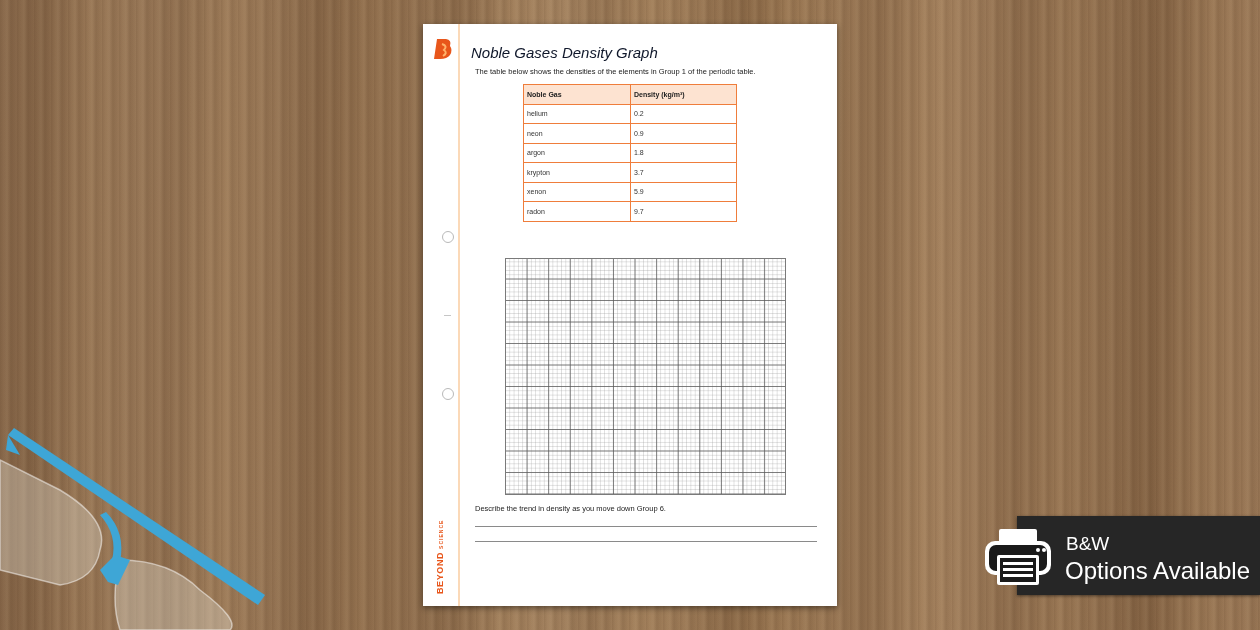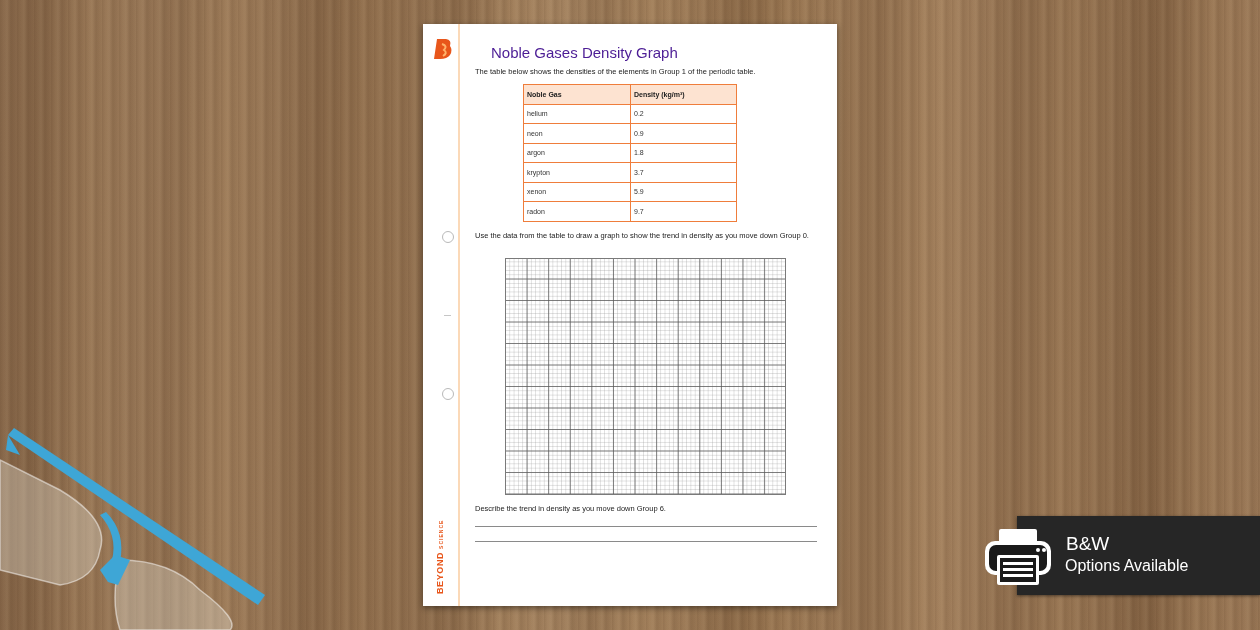--- a/index.html
+++ b/index.html
@@ -18,21 +18,21 @@
   }
   .margin-line { position: absolute; left: 35px; top: 0; bottom: 0; width: 2px; background: #fbd9b8; }
   .logo { position: absolute; left: 10px; top: 14px; width: 20px; height: 22px; }
   .hole { position: absolute; left: 19px; width: 10px; height: 10px; border: 1px solid #b9b9b9; border-radius: 50%; }
   .tick { position: absolute; left: 21px; top: 291px; width: 7px; height: 1px; background: #c6c6c6; }
   .brand {
     position: absolute; left: 12px; top: 570px; transform: rotate(-90deg); transform-origin: left top;
     font-weight: bold; font-size: 9px; color: #e8561b; letter-spacing: 0.6px; white-space: nowrap;
   }
   .brand small { font-size: 5px; letter-spacing: 1px; margin-left: 3px; }
-  .title { position: absolute; left: 68px; top: 20px; font-size: 15px; color: #4c1d95; }
+  .title { position: absolute; left: 48px; top: 20px; font-size: 15px; color: #0f172a; font-style: italic; }
   .intro { position: absolute; left: 52px; top: 43px; font-size: 7.5px; color: #222; }
   table.data {
     position: absolute; left: 100px; top: 60px; border-collapse: collapse; width: 214px;
     font-size: 7px; color: #333;
   }
   table.data th, table.data td { border: 1px solid #ef7d3b; height: 18.5px; padding: 0 3px; text-align: left; }
   table.data th { background: #fde3d1; font-weight: bold; color: #222; }
   table.data td:first-child, table.data th:first-child { width: 100px; }
   .q1 { position: absolute; left: 52px; top: 207px; width: 350px; font-size: 7.5px; color: #222; line-height: 10px; }
   .grid {
@@ -47,21 +47,21 @@
     background-position: -1px -1px, -1px -1px, -1px -1px, -1px -1px;
   }
   .q2 { position: absolute; left: 52px; top: 480px; font-size: 7.5px; color: #222; }
   .answer-line { position: absolute; left: 52px; width: 342px; height: 1px; background: #8a8a8a; }
   .badge {
     position: absolute; left: 1017px; top: 516px; width: 243px; height: 79px;
     background: #262626; box-shadow: 0 1px 3px rgba(0,0,0,0.5);
   }
   .printer { position: absolute; left: 983px; top: 527px; width: 70px; height: 60px; }
   .badge-title { position: absolute; left: 1066px; top: 533px; font-weight: normal; font-size: 19px; color: #fff; }
-  .badge-sub { position: absolute; left: 1065px; top: 557px; font-size: 16px; color: #fff; }
+  .badge-sub { position: absolute; left: 1065px; top: 557px; font-size: 24px; color: #fff; }
 </style>
 </head>
 <body>
 
 <svg class="glasses" viewBox="0 0 280 210">
   <path d="M0 40 L60 70 Q110 100 100 130 Q95 160 60 165 L0 150 Z" fill="rgba(230,225,215,0.35)" stroke="rgba(255,255,255,0.5)" stroke-width="1.5"></path>
   <path d="M120 140 Q170 140 200 170 Q240 200 230 210 L120 210 Q110 180 120 140 Z" fill="rgba(230,225,215,0.35)" stroke="rgba(255,255,255,0.5)" stroke-width="1.5"></path>
   <path d="M8 15 L14 8 L265 175 L258 185 Z" fill="#3ea6d6"></path>
   <path d="M8 15 L6 30 L20 35 Z" fill="#3ea6d6"></path>
   <path d="M100 95 Q118 115 112 140 L120 142 Q126 112 106 92 Z" fill="#3ea6d6"></path>
@@ -112,21 +112,20 @@
           <td>xenon</td>
           <td>5.9</td>
         </tr>
       <tr>
           <td>radon</td>
           <td>9.7</td>
         </tr>
     </tbody>
   </table>
 
-  <div class="q1">Use the data from the table to draw a graph to show the trend in density as you move down Group 0.</div>
   <div class="grid"></div>
 
   <div class="q2">Describe the trend in density as you move down Group 6.</div>
   <div class="answer-line" style="top:502px;"></div>
   <div class="answer-line" style="top:517px;"></div>
 </div>
 
 <div class="badge"></div>
 <svg class="printer" viewBox="0 0 70 60">
   <rect x="2" y="14" width="66" height="34" rx="10" fill="#fff"></rect>

